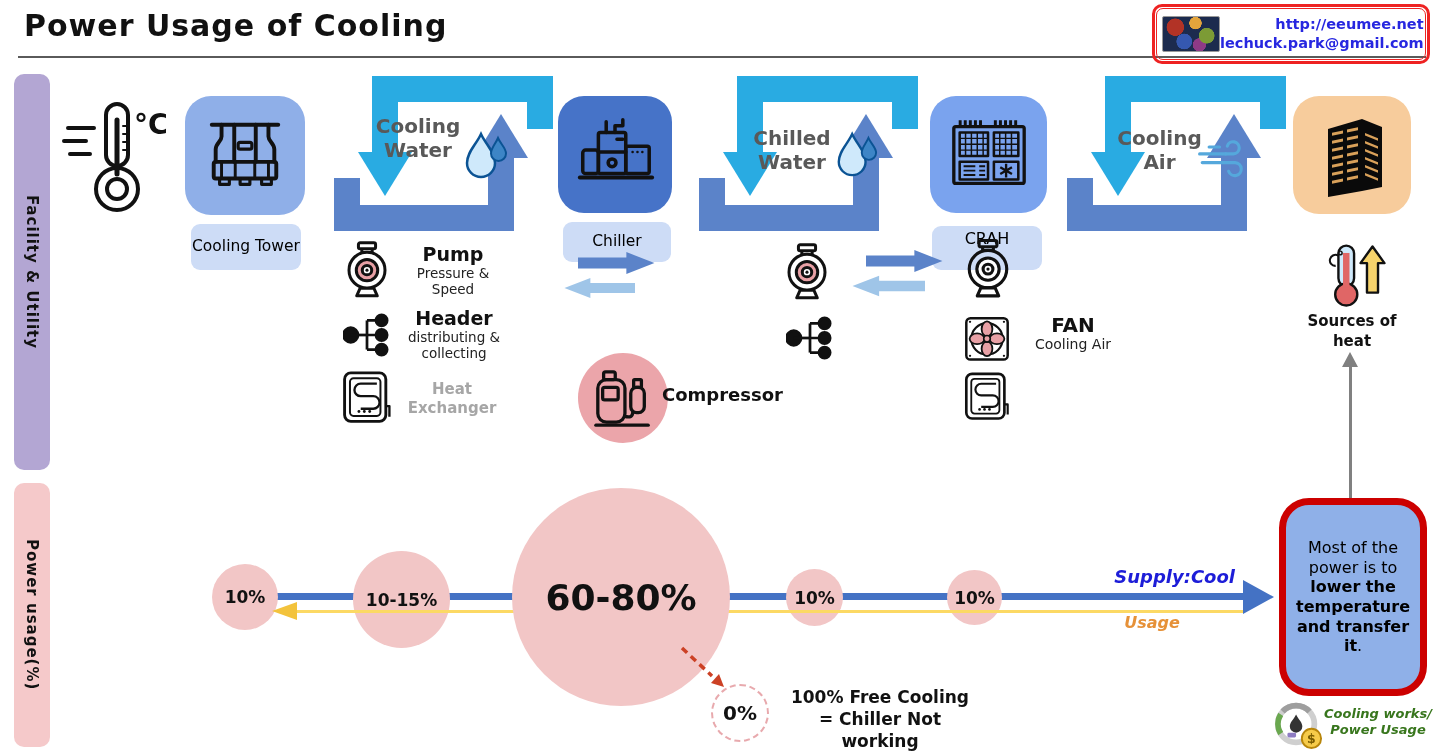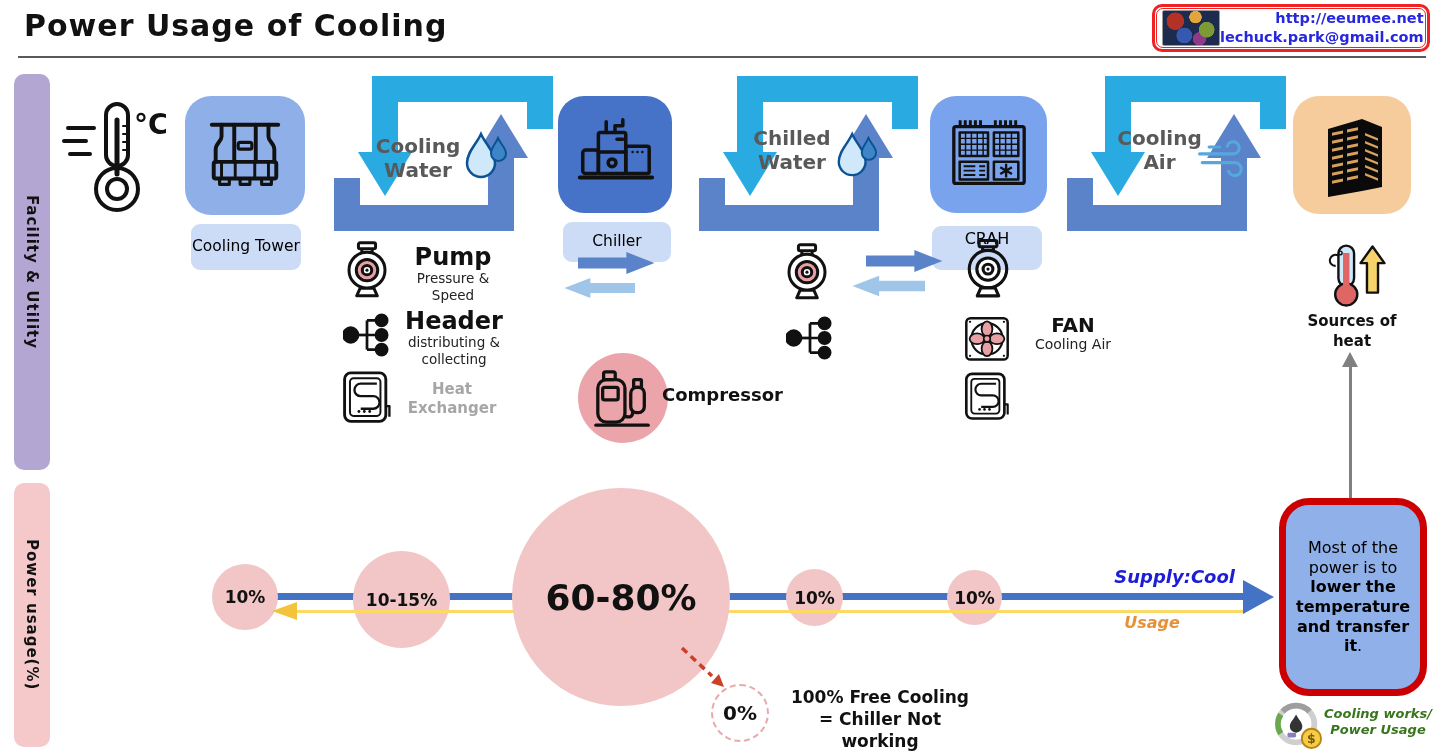--- a/index.html
+++ b/index.html
@@ -4,41 +4,41 @@
 <style>
   html,body{margin:0;padding:0;background:#fff;}
   body{width:1436px;height:756px;position:relative;overflow:hidden;
        font-family:"DejaVu Sans","Liberation Sans",sans-serif;color:#111;}
   .abs{position:absolute;}
   .b{font-weight:bold;}
   .ctr{display:flex;align-items:center;justify-content:center;text-align:center;}
   
   .title{left:24px;top:8px;font-size:30px;font-weight:bold;letter-spacing:1px;}
   .rule{left:18px;top:56px;width:1408px;height:2px;background:#5a5a5a;}
-  .card{left:1152px;top:4px;width:278px;height:48px;border:3px solid #ee2222;border-radius:10px;box-sizing:border-box;}
+  .card{left:1152px;top:4px;width:278px;height:60px;border:3px solid #ee2222;border-radius:10px;box-sizing:border-box;}
   .card-inner{position:absolute;inset:1px;border:1.5px solid #ee2222;border-radius:7px;display:flex;align-items:center;padding:0 8px 0 5px;box-sizing:border-box;}
   .thumb{width:56px;height:34px;border:1px solid #999;border-radius:2px;flex:0 0 auto;
     background:
       radial-gradient(circle at 22% 30%, #b23326 0 17%, transparent 18%),
       radial-gradient(circle at 58% 18%, #e3a43c 0 14%, transparent 15%),
       radial-gradient(circle at 78% 55%, #7c9b35 0 16%, transparent 17%),
       radial-gradient(circle at 38% 72%, #3558b0 0 18%, transparent 19%),
       radial-gradient(circle at 65% 82%, #8e3a86 0 14%, transparent 15%),
       #1c2b4e;}
   .card-links{flex:1;text-align:right;line-height:1.3;font-size:14.5px;font-weight:bold;color:#2727e0;}
   
   .railA{left:14px;top:74px;width:36px;height:396px;background:#b3a6d3;border-radius:10px;}
   .railB{left:14px;top:483px;width:36px;height:264px;background:#f5c9ca;border-radius:10px;}
   .vtext{width:100%;height:100%;display:flex;align-items:center;justify-content:center;
          writing-mode:vertical-rl;font-size:15px;font-weight:bold;letter-spacing:1px;color:#111;}
   
   .iconbox{border-radius:26px;}
   .lbl{background:#cddcf6;border-radius:9px;font-size:15.5px;line-height:1.25;color:#000000;}
   .looptext{font-size:20px;font-weight:bold;color:#595959;line-height:1.2;text-align:center;}
-  .eq-title{font-size:24px;font-weight:bold;line-height:1.1;}
+  .eq-title{font-size:19px;font-weight:bold;line-height:1.1;}
   .eq-sub{font-size:13.5px;line-height:1.2;color:#222;}
   .gray{color:#a6a6a6;}
   
   .pc{background:#f2c6c6;border-radius:50%;font-weight:bold;color:#111;z-index:2;}
   .supply-line{left:242px;top:593px;width:1003px;height:7px;background:#4472c4;z-index:1;}
   .supply-head{left:1243px;top:580px;width:0;height:0;border-top:17px solid transparent;border-bottom:17px solid transparent;border-left:31px solid #4472c4;z-index:5;}
   .return-line{left:294px;top:610px;width:951px;height:3px;background:#fcd964;z-index:3;}
   .return-head{left:272px;top:602px;width:0;height:0;border-top:9px solid transparent;border-bottom:9px solid transparent;border-right:25px solid #f3c33c;z-index:3;}
   .note{left:1279px;top:498px;width:148px;height:198px;border:7px solid #cc0000;border-radius:30px;
         background:#8fb0e8;box-sizing:border-box;z-index:5;display:flex;align-items:center;justify-content:center;}
@@ -241,21 +241,21 @@
 <div class="abs iconbox ctr" style="left:185px;top:96px;width:120px;height:119px;background:#8fafe8">
   <svg width="88" height="86" viewBox="0 0 88 88">
       <use href="#tower"></use>
     </svg>
 </div>
 <div class="abs lbl ctr" style="left:191px;top:224px;width:110px;height:46px">Cooling Tower</div>
 
 <svg class="abs" style="left:327px;top:72px" width="230" height="162" viewBox="0 0 230 162">
     <use href="#loop"></use>
   </svg>
-<div class="abs looptext" style="left:368px;top:134px;width:100px">Cooling Water</div>
+<div class="abs looptext" style="left:368px;top:114px;width:100px">Cooling Water</div>
 <svg class="abs" style="left:462px;top:130px" width="46" height="56" viewBox="0 0 46 56">
     <use href="#drops"></use>
   </svg>
 
 <div class="abs iconbox ctr" style="left:558px;top:96px;width:114px;height:117px;background:#4673c8">
   <svg width="86" height="80" viewBox="0 0 88 78">
       <use href="#chillerIcon"></use>
     </svg>
 </div>
 <div class="abs lbl ctr" style="left:563px;top:222px;width:108px;height:40px">Chiller</div>

